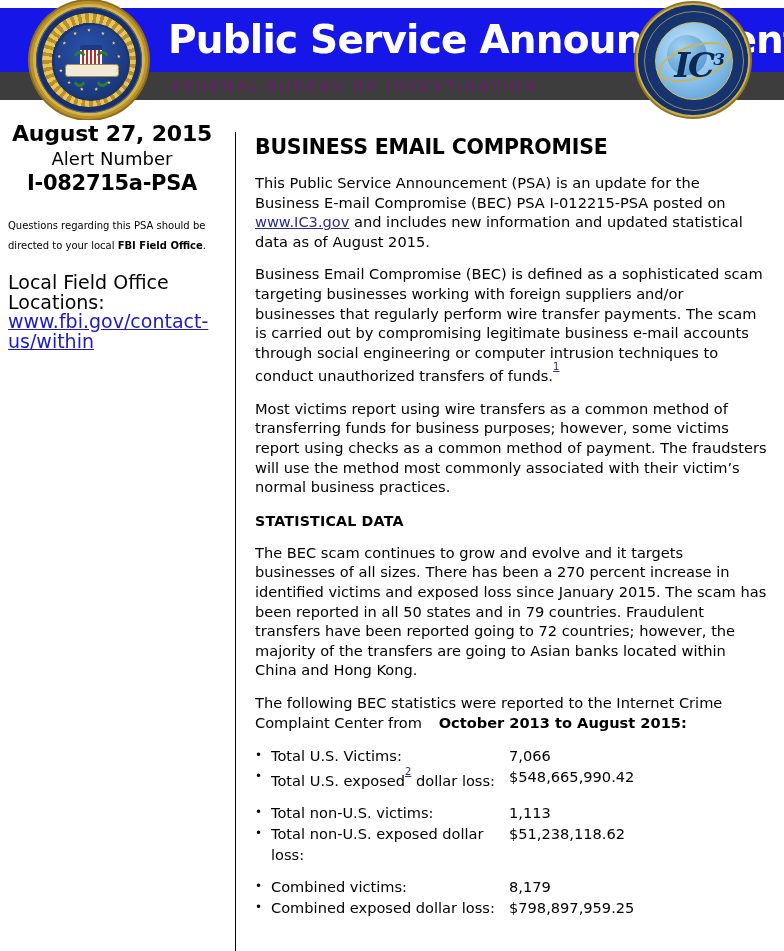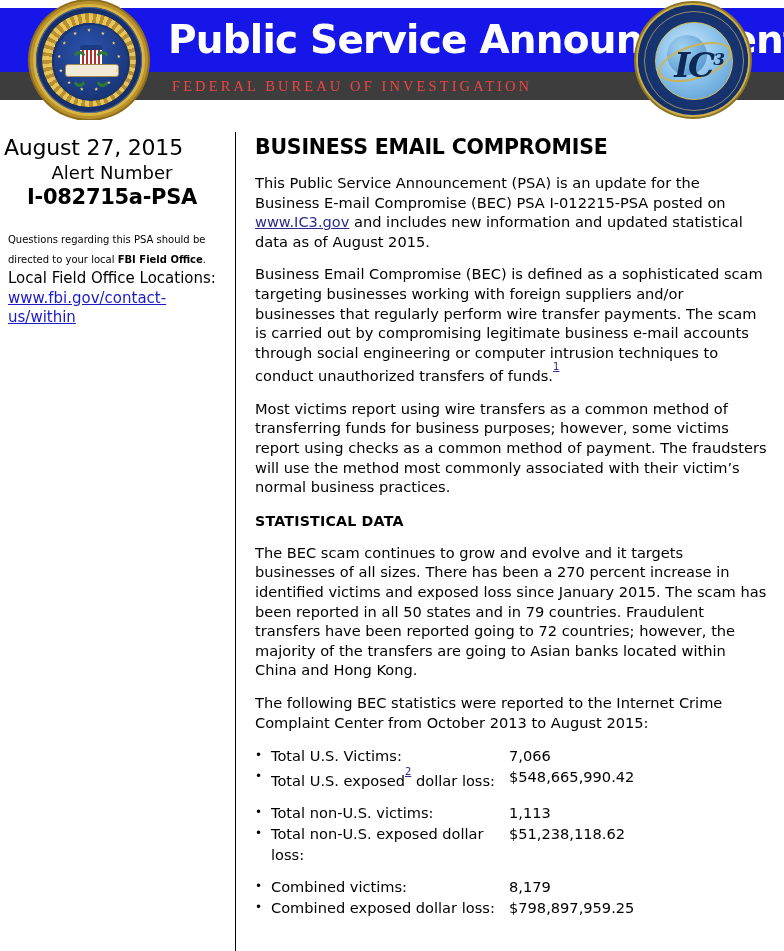--- a/index.html
+++ b/index.html
@@ -51,25 +51,25 @@
     letter-spacing: -0.8px;
     font-family: "DejaVu Sans", "Liberation Sans", sans-serif;
     white-space: nowrap;
     line-height: 52px;
   }
   .banner-sub {
     position: absolute;
     left: 172px;
     top: 74px;
     font-size: 14.5px;
-    color: #ef4444;
+    color: #701a75;
     letter-spacing: 3.1px;
     white-space: nowrap;
     line-height: 24px;
-    font-family: Liberation Serif, serif;
+    font-family: Liberation Sans, sans-serif;
   }
 
   
   .seal-fbi {
     position: absolute;
     left: 36px;
     top: 7px;
     width: 106px;
     height: 106px;
     border-radius: 50%;
@@ -233,24 +233,23 @@
   
   .sidebar {
     position: absolute;
     left: 0;
     top: 0;
     width: 228px;
     padding: 0 8px 0 4px;
     box-sizing: border-box;
   }
   .psa-date {
-    text-align: left;
+    text-align: center;
     font-size: 22px;
-    font-weight: normal;
-    margin-top: 14px;
+    font-weight: bold;
     line-height: 28px;
     letter-spacing: -0.2px;
   }
   .alert-label {
     text-align: center;
     font-size: 18px;
     line-height: 22px;
   }
   .alert-number {
     text-align: center;
@@ -260,22 +259,23 @@
     letter-spacing: -0.3px;
   }
   .side-para {
     font-size: 10px;
     line-height: 19.5px;
     margin-top: 20px;
     padding-left: 4px;
   }
   .side-para b { font-weight: bold; }
   .side-para2 {
-    font-size: 15px;
+    font-size: 19px;
     line-height: 19.5px;
+    margin-top: 18px;
     padding-left: 4px;
   }
   a.link-blue {
     color: #1a1ac6;
     text-decoration: underline;
   }
   a.link-navy {
     color: #2b2b8f;
     text-decoration: underline;
   }
@@ -293,21 +293,21 @@
     letter-spacing: -0.2px;
     margin-top: 14px;
     line-height: 26px;
   }
   .para {
     font-size: 14.6px;
     line-height: 19.6px;
     margin-top: 13px;
     text-align: left;
   }
-  .para b { font-weight: normal; }
+  .para b { font-weight: bold; margin-left: 12px; }
   .sec-head {
     font-size: 14.2px;
     font-weight: bold;
     margin-top: 15px;
     line-height: 18px;
     letter-spacing: 0.2px;
   }
   sup a.fn {
     font-size: 10px;
     color: #2b2b8f;

